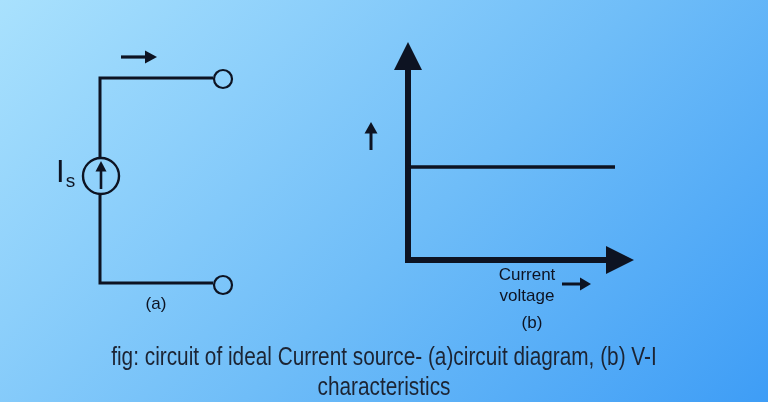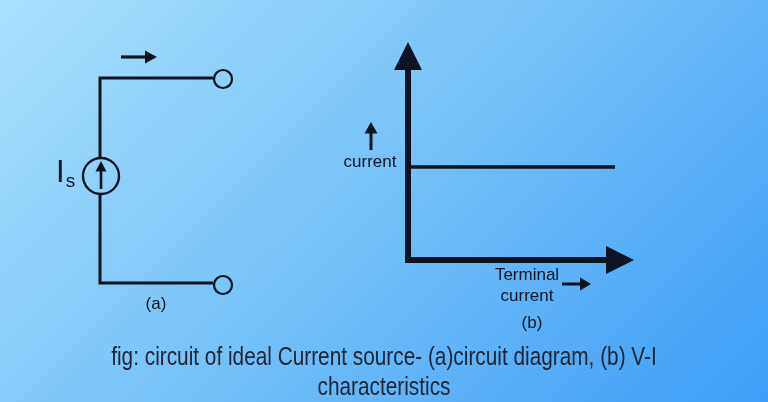--- a/index.html
+++ b/index.html
@@ -67,23 +67,22 @@
       </g>
     </g>
   </svg>
 
   <div class="lbl is-label">
     <span>I</span><span class="is-sub">s</span>
   </div>
 
   <div class="lbl panel-a">(a)</div>
 
-  <div class="lbl current-label">current</div>
 
-  <div class="lbl tv-label">Terminal current</div>
+  <div class="lbl tv-label">Current voltage</div>
 
   <div class="lbl panel-b">(b)</div>
 
   <div class="caption">
     <div>fig: circuit of ideal Current source- (a)circuit diagram, (b) V-I</div>
     <div>characteristics</div>
   </div>
 
 </div>
 

